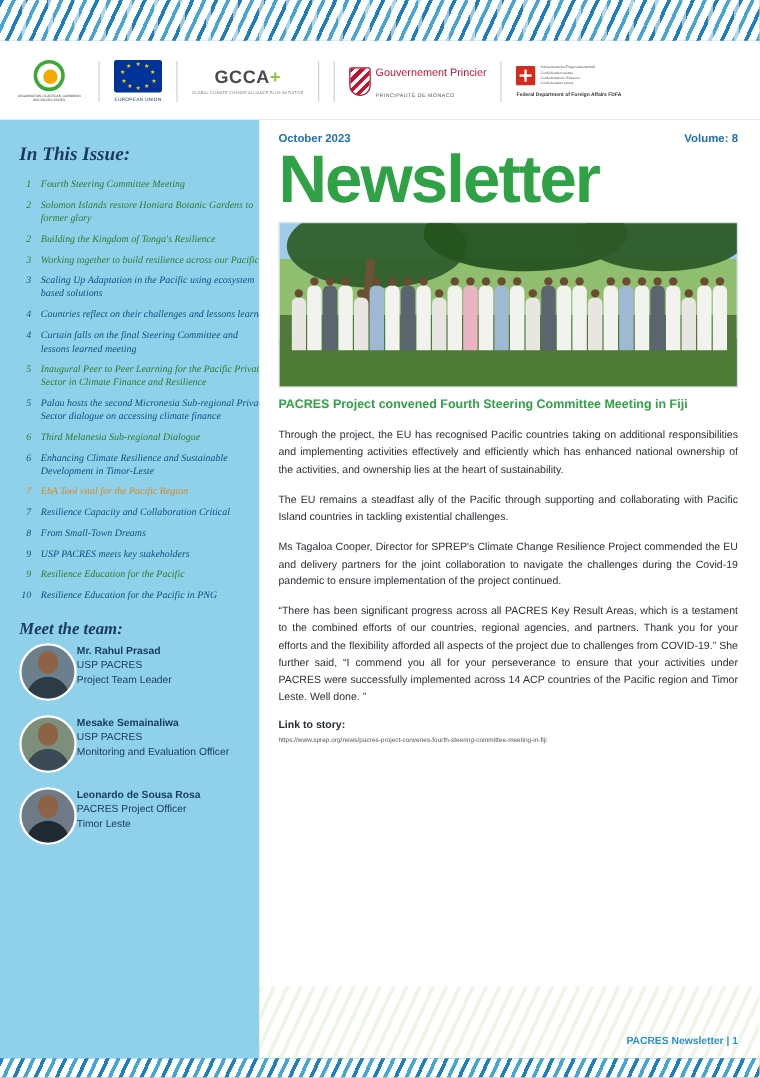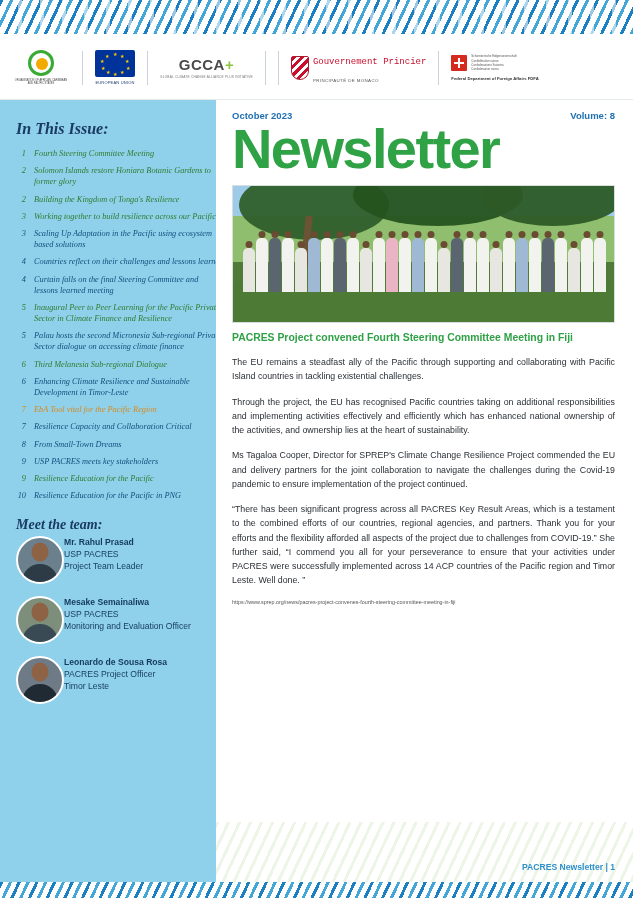--- a/index.html
+++ b/index.html
@@ -101,21 +101,21 @@
   .pacres-sub { font-size: 2.8px; color: #666; letter-spacing: .15px; }
 
   .monaco { display: flex; align-items: center; gap: 4px; }
   .monaco-crest {
     width: 18px; height: 24px;
     background:
       repeating-linear-gradient(135deg,#c8102e 0 3px,#ffffff 3px 6px);
     border: 1px solid #b0172c;
     border-radius: 2px 2px 9px 9px;
   }
-  .monaco-t1 { font-size: 9px; color: #c8102e; font-family: Liberation Mono, monospace; }
+  .monaco-t1 { font-size: 9px; color: #c8102e; font-family: Liberation Sans, sans-serif; }
   .monaco-t2 { font-size: 4.4px; color: #555; letter-spacing: .4px; }
 
   .swiss { display: flex; flex-direction: column; align-items: flex-start; }
   .swiss-row { display: flex; align-items: center; gap: 4px; }
   .swiss-cross {
     width: 16px; height: 16px; background: #d52b1e; position: relative; border-radius: 1px;
   }
   .swiss-cross::before, .swiss-cross::after {
     content: ""; position: absolute; background: #fff;
   }
@@ -525,26 +525,27 @@
       <span class="person-dot"></span>
         <span class="person-dot r2"></span>
         <span class="person-dot"></span>
       <span class="person-dot"></span>
     </div>
   </div>
 
   <div class="caption">PACRES Project convened Fourth Steering Committee Meeting in Fiji</div>
 
   <div id="body-paragraphs">
+      <p class="body-p">Through the project, the EU has recognised Pacific countries taking on additional responsibilities and implementing activities effectively and efficiently which has enhanced national ownership of the activities, and ownership lies at the heart of sustainability.</p>
       <p class="body-p">The EU remains a steadfast ally of the Pacific through supporting and collaborating with Pacific Island countries in tackling existential challenges.</p>
-      <p class="body-p">Through the project, the EU has recognised Pacific countries taking on additional responsibilities and implementing activities effectively and efficiently which has enhanced national ownership of the activities, and ownership lies at the heart of sustainability.</p>
       <p class="body-p">Ms Tagaloa Cooper, Director for SPREP's Climate Change Resilience Project commended the EU and delivery partners for the joint collaboration to navigate the challenges during the Covid-19 pandemic to ensure implementation of the project continued.</p>
       <p class="body-p">“There has been significant progress across all PACRES Key Result Areas, which is a testament to the combined efforts of our countries, regional agencies, and partners. Thank you for your efforts and the flexibility afforded all aspects of the project due to challenges from COVID-19.” She further said, “I commend you all for your perseverance to ensure that your activities under PACRES were successfully implemented across 14 ACP countries of the Pacific region and Timor Leste. Well done. ”</p>
     </div>
 
+  <div class="link-label">Link to story:</div>
   <div class="link-url">https://www.sprep.org/news/pacres-project-convenes-fourth-steering-committee-meeting-in-fiji</div>
 
   <div class="watermark"></div>
 </div>
 
 <div class="footer-right">PACRES Newsletter  |  1</div>
 
 <div class="bottom-band"></div>
 
 </body></html>

